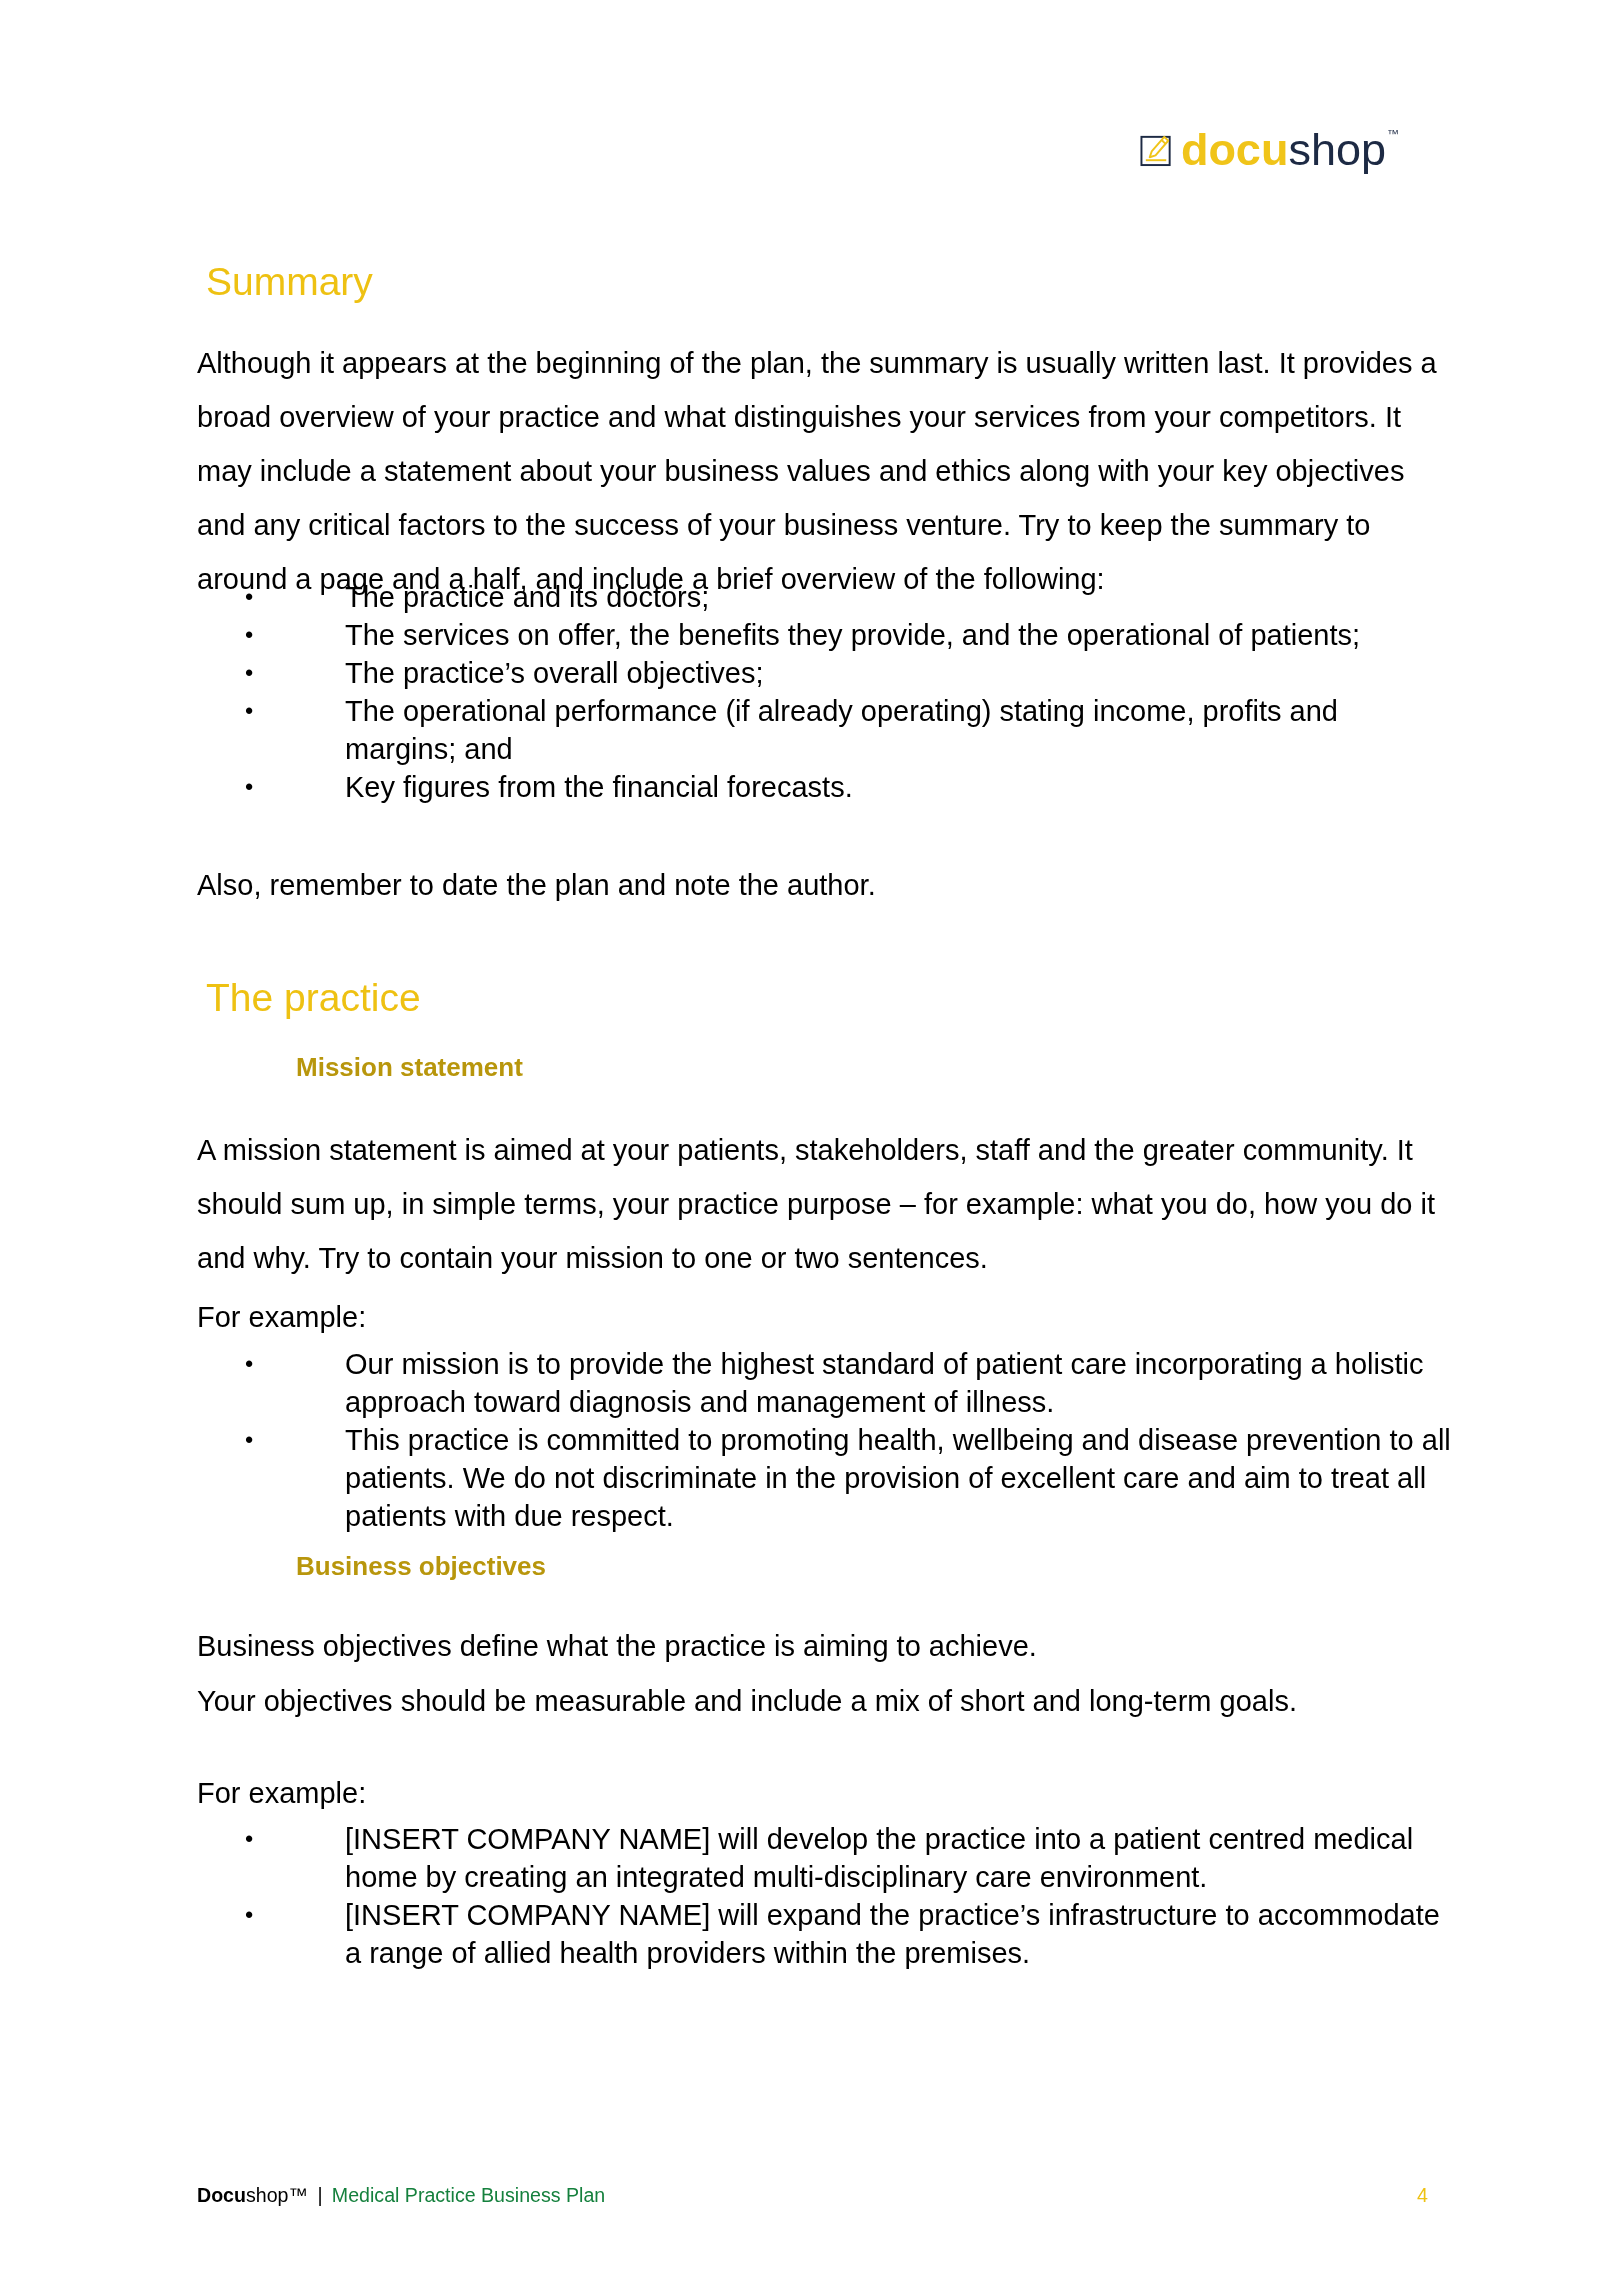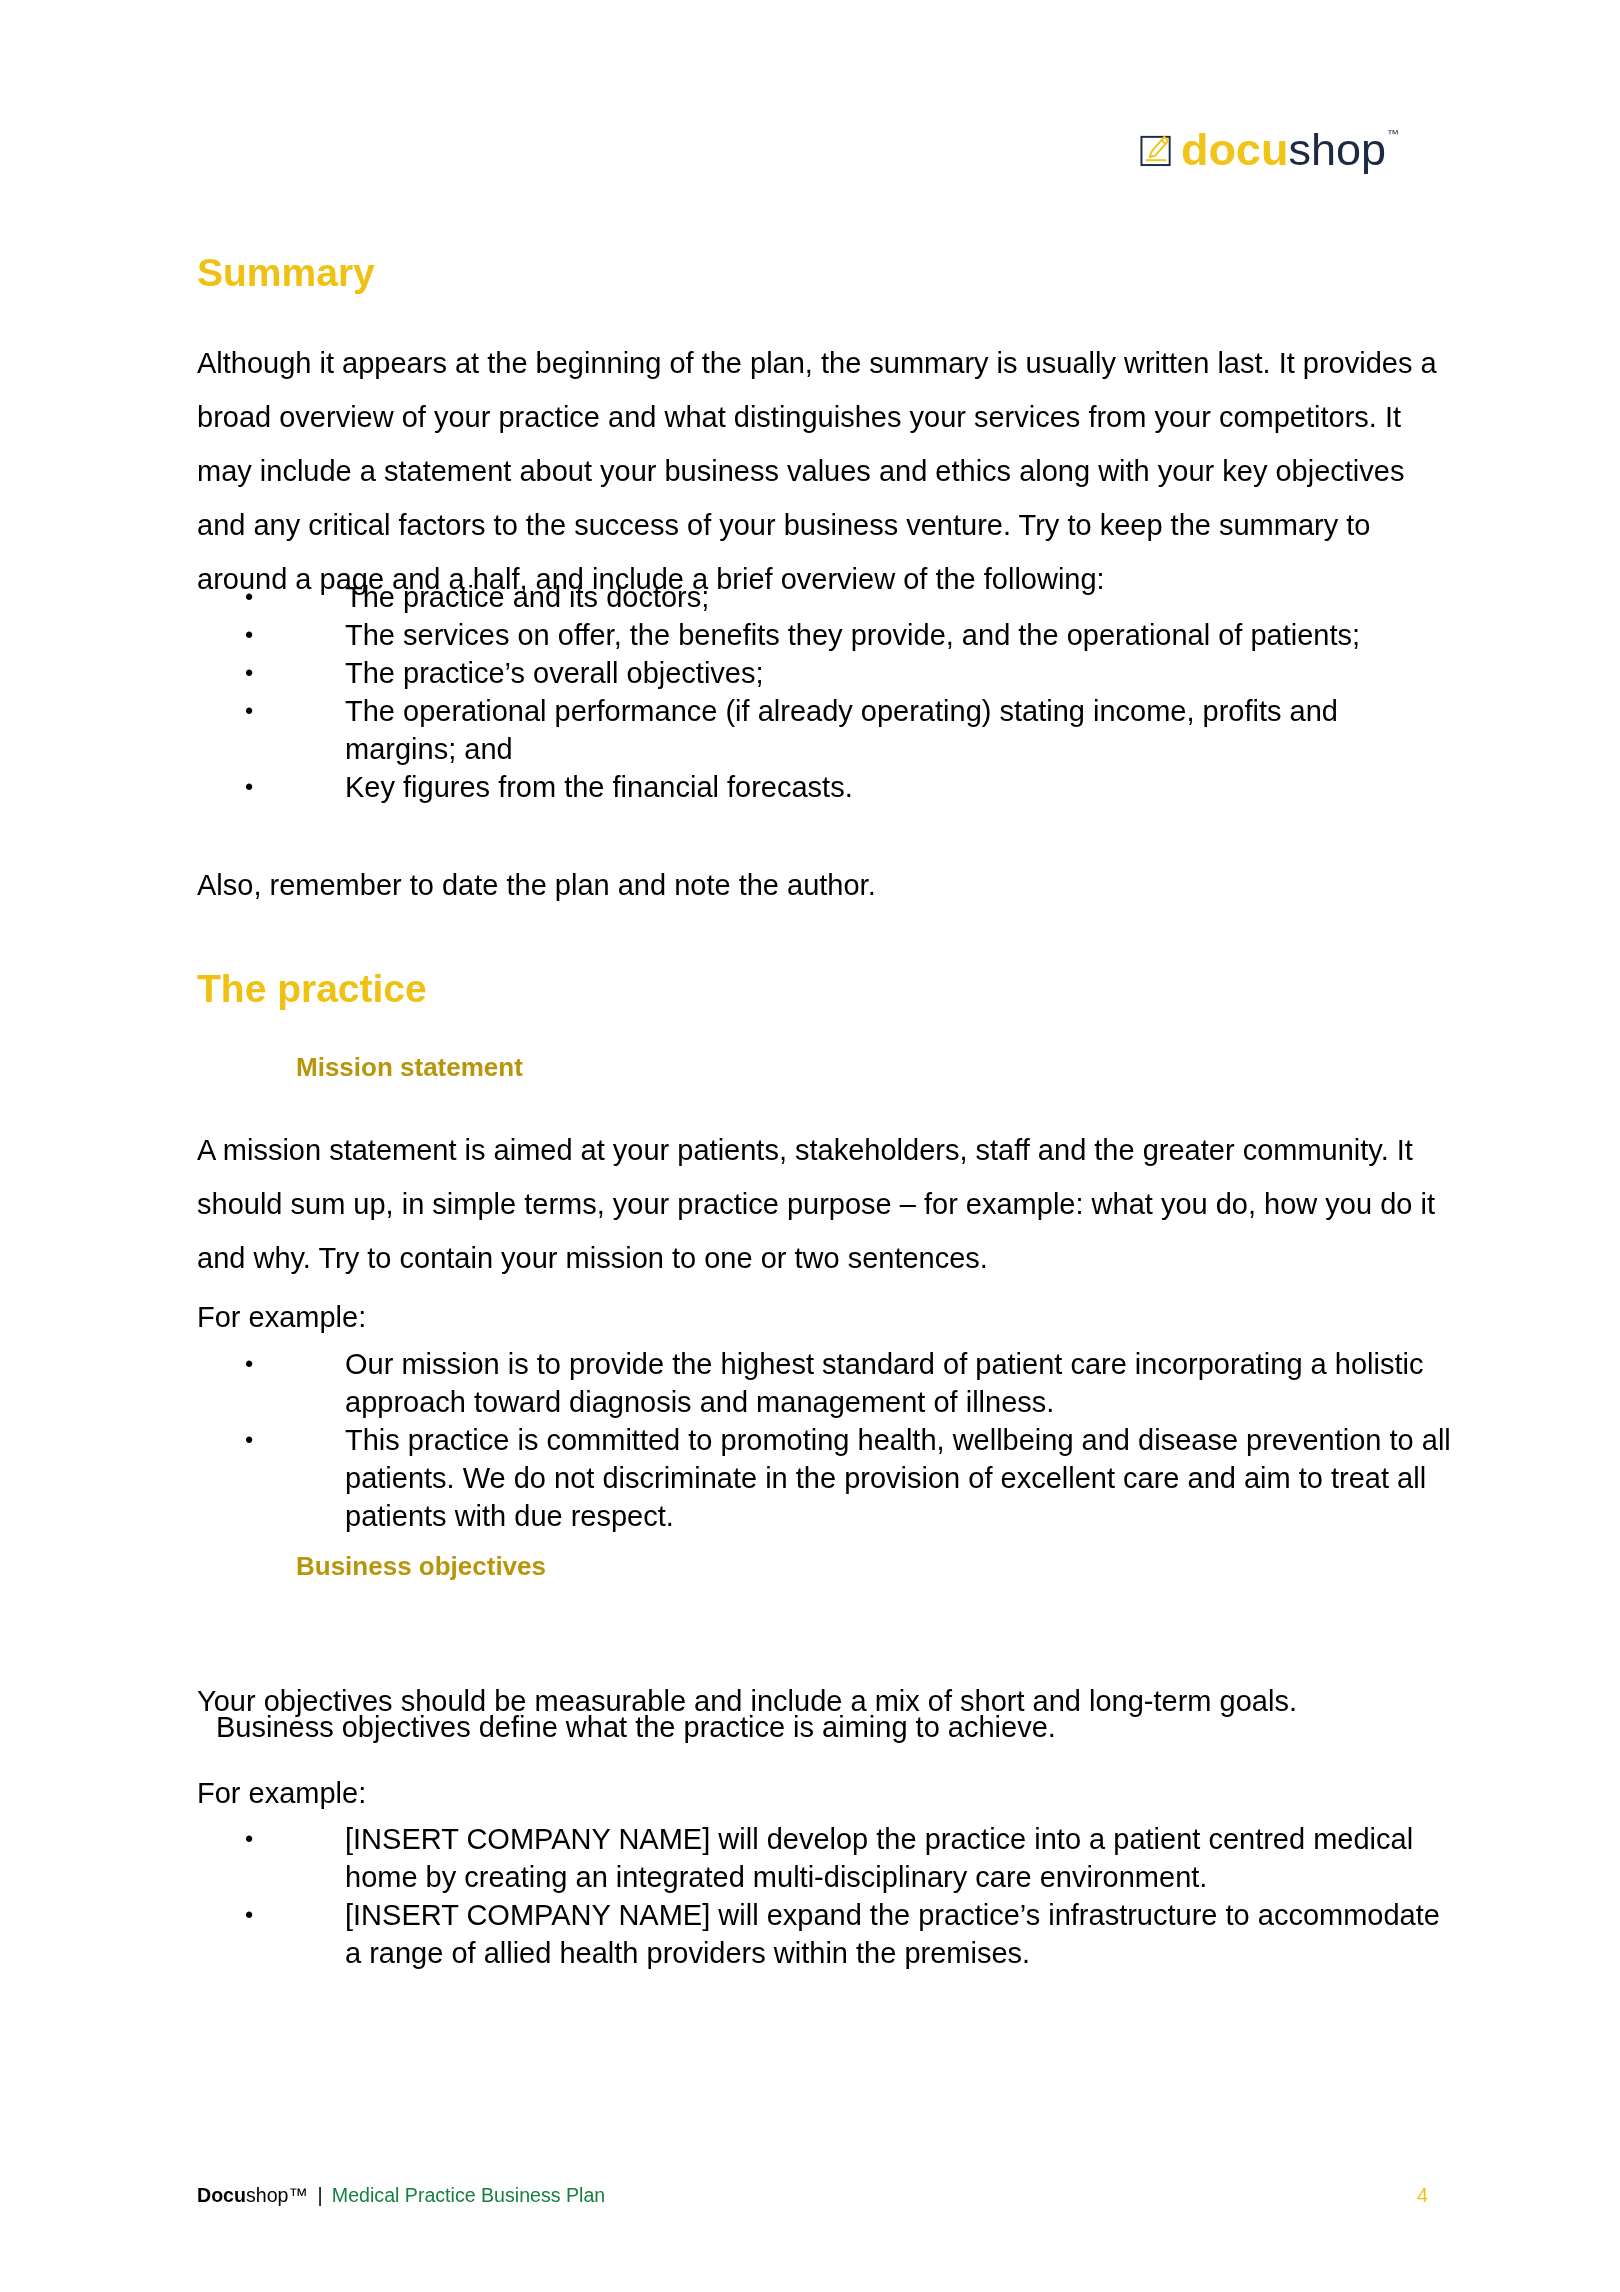--- a/index.html
+++ b/index.html
@@ -12,21 +12,21 @@
       display: flex; align-items: center;
     }
     .logo-icon { width: 35px; height: 35px; margin-right: 5.9px; }
     .logo-text { font-family: "Liberation Sans", sans-serif; font-size: 45px; line-height: 1; letter-spacing: 0px; }
     .logo-docu { color: #F0C419; font-weight: bold; }
     .logo-shop { color: #1D2A44; font-weight: normal; text-align: right; }
     .logo-tm { color: #1D2A44; font-size: 11.8px; vertical-align: top; position: relative; top: 2px; margin-left: 1px; }
 
     .h1 {
       position: absolute; left: 197px;
-      font-size: 39px; font-weight: bold; color: #EEC112; margin: 0;
+      font-size: 39px; font-weight: normal; color: #EEC112; margin: 9px;
     }
     .h2 {
       position: absolute; left: 296px;
       font-size: 26px; color: #B8960C; margin: 0;
     }
     .para {
       position: absolute; left: 197px; width: 1245px;
       font-size: 29px; line-height: 54px; margin: 0;
     }
     .list { position: absolute; left: 197px; width: 1255px; margin: 0; padding: 0; list-style: none; }
@@ -83,21 +83,21 @@
 
 <p class="para" style="top:1290px;">For example:</p>
 
 <ul class="list" style="top:1345px;">
   <li><span class="bullet">•</span><span>Our mission is to provide the highest standard of patient care incorporating a holistic approach toward diagnosis and management of illness.</span></li>
   <li><span class="bullet">•</span><span>This practice is committed to promoting health, wellbeing and disease prevention to all patients. We do not discriminate in the provision of excellent care and aim to treat all patients with due respect.</span></li>
 </ul>
 
 <h2 class="h2" style="top:1551px;">Business objectives</h2>
 
-<p class="para" style="top:1700px;margin-left:19px;">Business objectives define what the practice is aiming to achieve.</p>
+<p class="para" style="top:1619px;">Business objectives define what the practice is aiming to achieve.</p>
 
 <p class="para" style="top:1674px;">Your objectives should be measurable and include a mix of short and long-term goals.</p>
 
 <p class="para" style="top:1766px;">For example:</p>
 
 <ul class="list" style="top:1820px;">
   <li><span class="bullet">•</span><span>[INSERT COMPANY NAME] will develop the practice into a patient centred medical home by creating an integrated multi-disciplinary care environment.</span></li>
   <li><span class="bullet">•</span><span>[INSERT COMPANY NAME] will expand the practice’s infrastructure to accommodate a range of allied health providers within the premises.</span></li>
 </ul>
 

